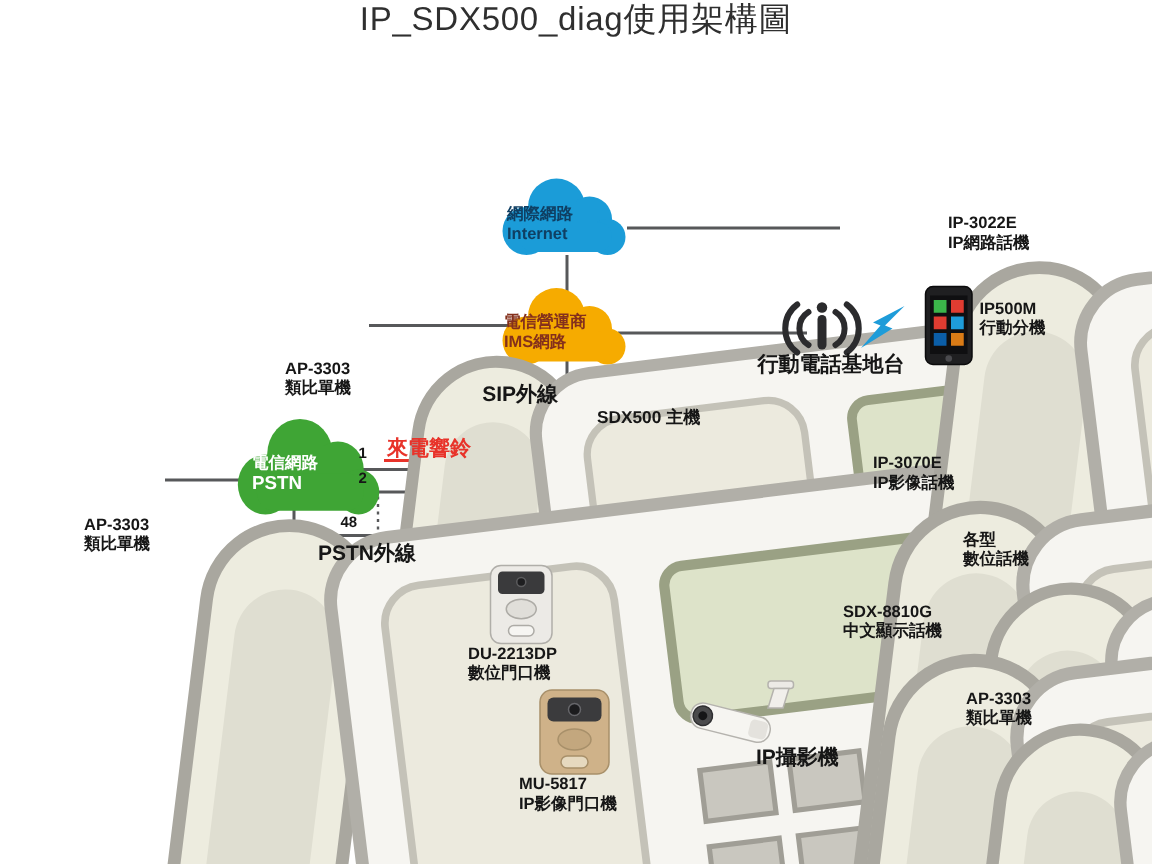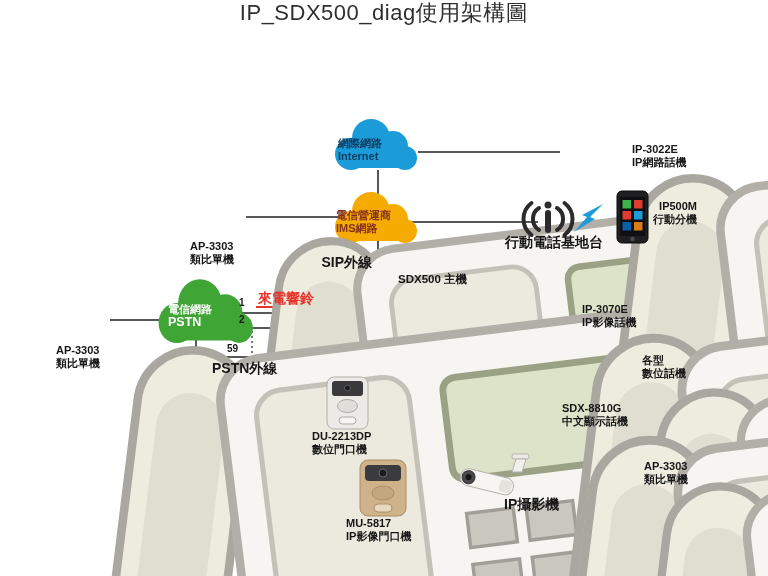--- a/index.html
+++ b/index.html
@@ -215,32 +215,32 @@
   <div>電信網路</div>
   <div style="font-size:12.5px">PSTN</div>
 </div>
 
 <div class="lbl small" style="left:314px;top:256px;width:58px;text-align:right;">SIP外線</div>
 <div class="lbl" style="left:398px;top:273px;font-size:11.5px;">SDX500 主機</div>
 
 <div class="lbl small red" style="left:258px;top:292px;">來電響鈴</div>
 <div class="lbl num" style="left:239px;top:297px;">1</div>
 <div class="lbl num" style="left:239px;top:314px;">2</div>
-<div class="lbl num" style="left:227px;top:343px;">59</div>
+<div class="lbl num" style="left:227px;top:343px;">48</div>
 <div class="lbl small ctr" style="left:212px;top:362px;width:86px;">PSTN外線</div>
 
 <div class="lbl ctr small" style="left:505px;top:236px;width:112px;">行動電話基地台</div>
 <div class="lbl small" style="left:504px;top:498px;">IP攝影機</div>
 
 <div class="lbl" style="left:621px;top:143px;margin-left:11px;">
   <div>IP-3022E</div>
   <div>IP網路話機</div>
 </div>
 
-<div class="lbl" style="left:653px;top:200px;text-align:right;">
+<div class="lbl" style="left:653px;top:200px;">
   <div>IP500M</div>
   <div>行動分機</div>
 </div>
 
 <div class="lbl ctr" style="left:190px;top:240px;width:76px;">
   <div>AP-3303</div>
   <div>類比單機</div>
 </div>
 
 <div class="lbl ctr" style="left:56px;top:344px;width:76px;">

